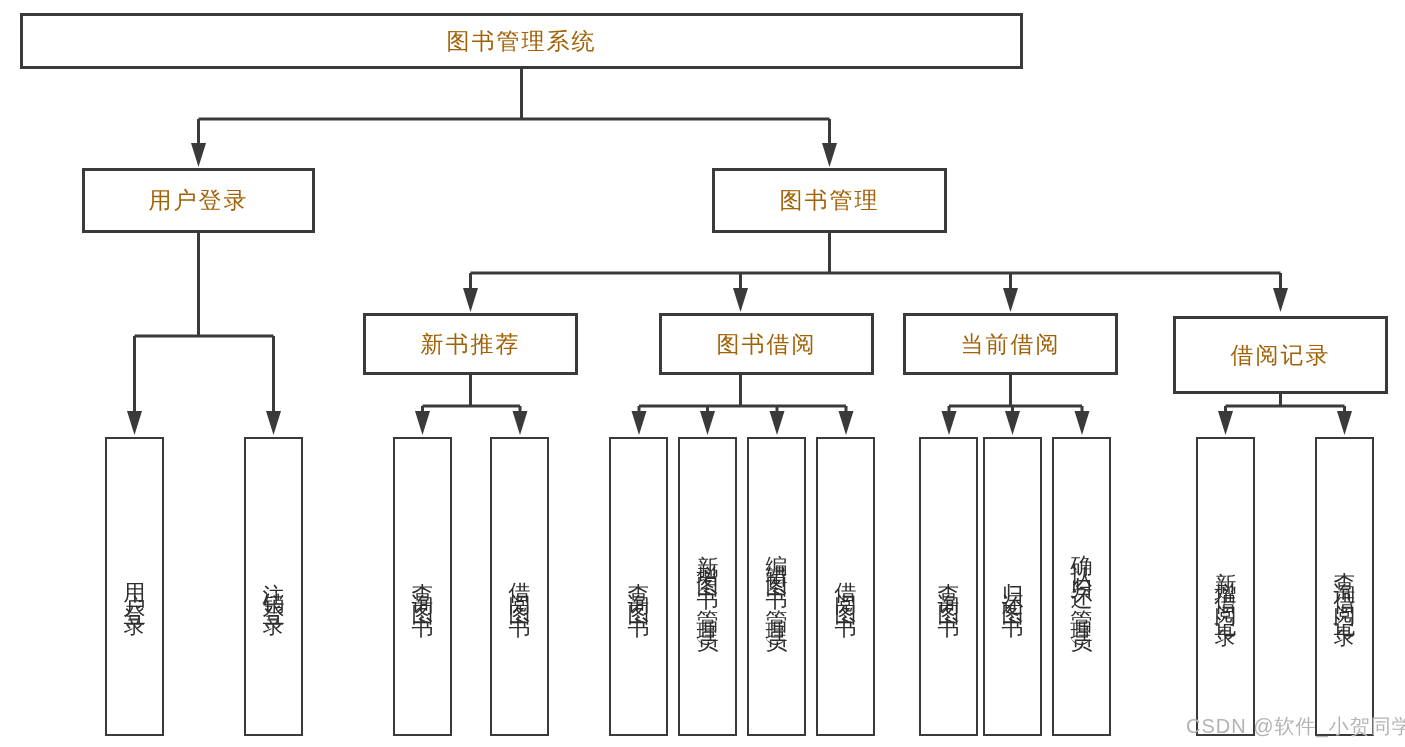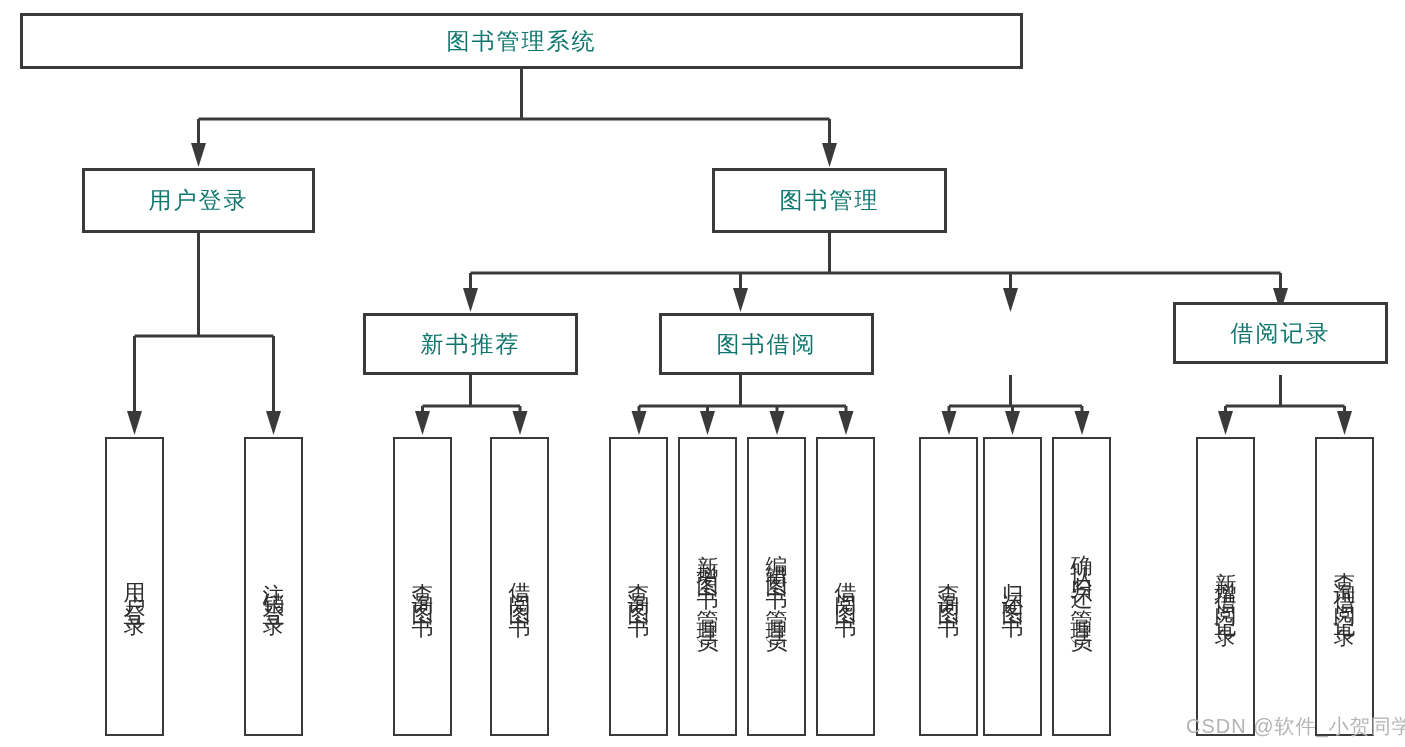--- a/index.html
+++ b/index.html
@@ -10,21 +10,21 @@
     font-family:"Liberation Sans", sans-serif;
     overflow:hidden;
   }
   #wires{position:absolute;left:0;top:0;width:1405px;height:747px;}
   .box{
     position:absolute;
     background:#ffffff;
     border:3px solid #3a3a3a;
     display:flex;align-items:center;justify-content:center;
     box-sizing:border-box;
-    color:#0f766e;
+    color:#a16207;
     font-size:23px;
     letter-spacing:2px;
     z-index:2;
   }
   .vbox{
     position:absolute;
     background:#ffffff;
     border:2px solid #3a3a3a;
     display:flex;align-items:center;justify-content:center;
     box-sizing:border-box;
@@ -107,21 +107,24 @@
   <div class="box" style="left:363px;top:313px;width:215px;height:62px;">
     <span>新书推荐</span>
   </div>
 
   <div class="box" style="left:712px;top:168px;width:235px;height:65px;">
     <span>图书管理</span>
   </div>
   <div class="box" style="left:659px;top:313px;width:215px;height:62px;">
     <span>图书借阅</span>
   </div>
-  <div class="box" style="left:1173px;top:302px;width:215px;height:62px;">
+  <div class="box" style="left:903px;top:313px;width:215px;height:62px;">
+    <span>当前借阅</span>
+  </div>
+  <div class="box" style="left:1173px;top:316px;width:215px;height:78px;">
     <span>借阅记录</span>
   </div>
 
   <div class="vbox" style="left:105px;top:437px;width:59px;height:299px;">
     <span class="vtext">用户登录</span>
   </div>
   <div class="vbox" style="left:244px;top:437px;width:59px;height:299px;">
     <span class="vtext">注销登录</span>
   </div>
 

